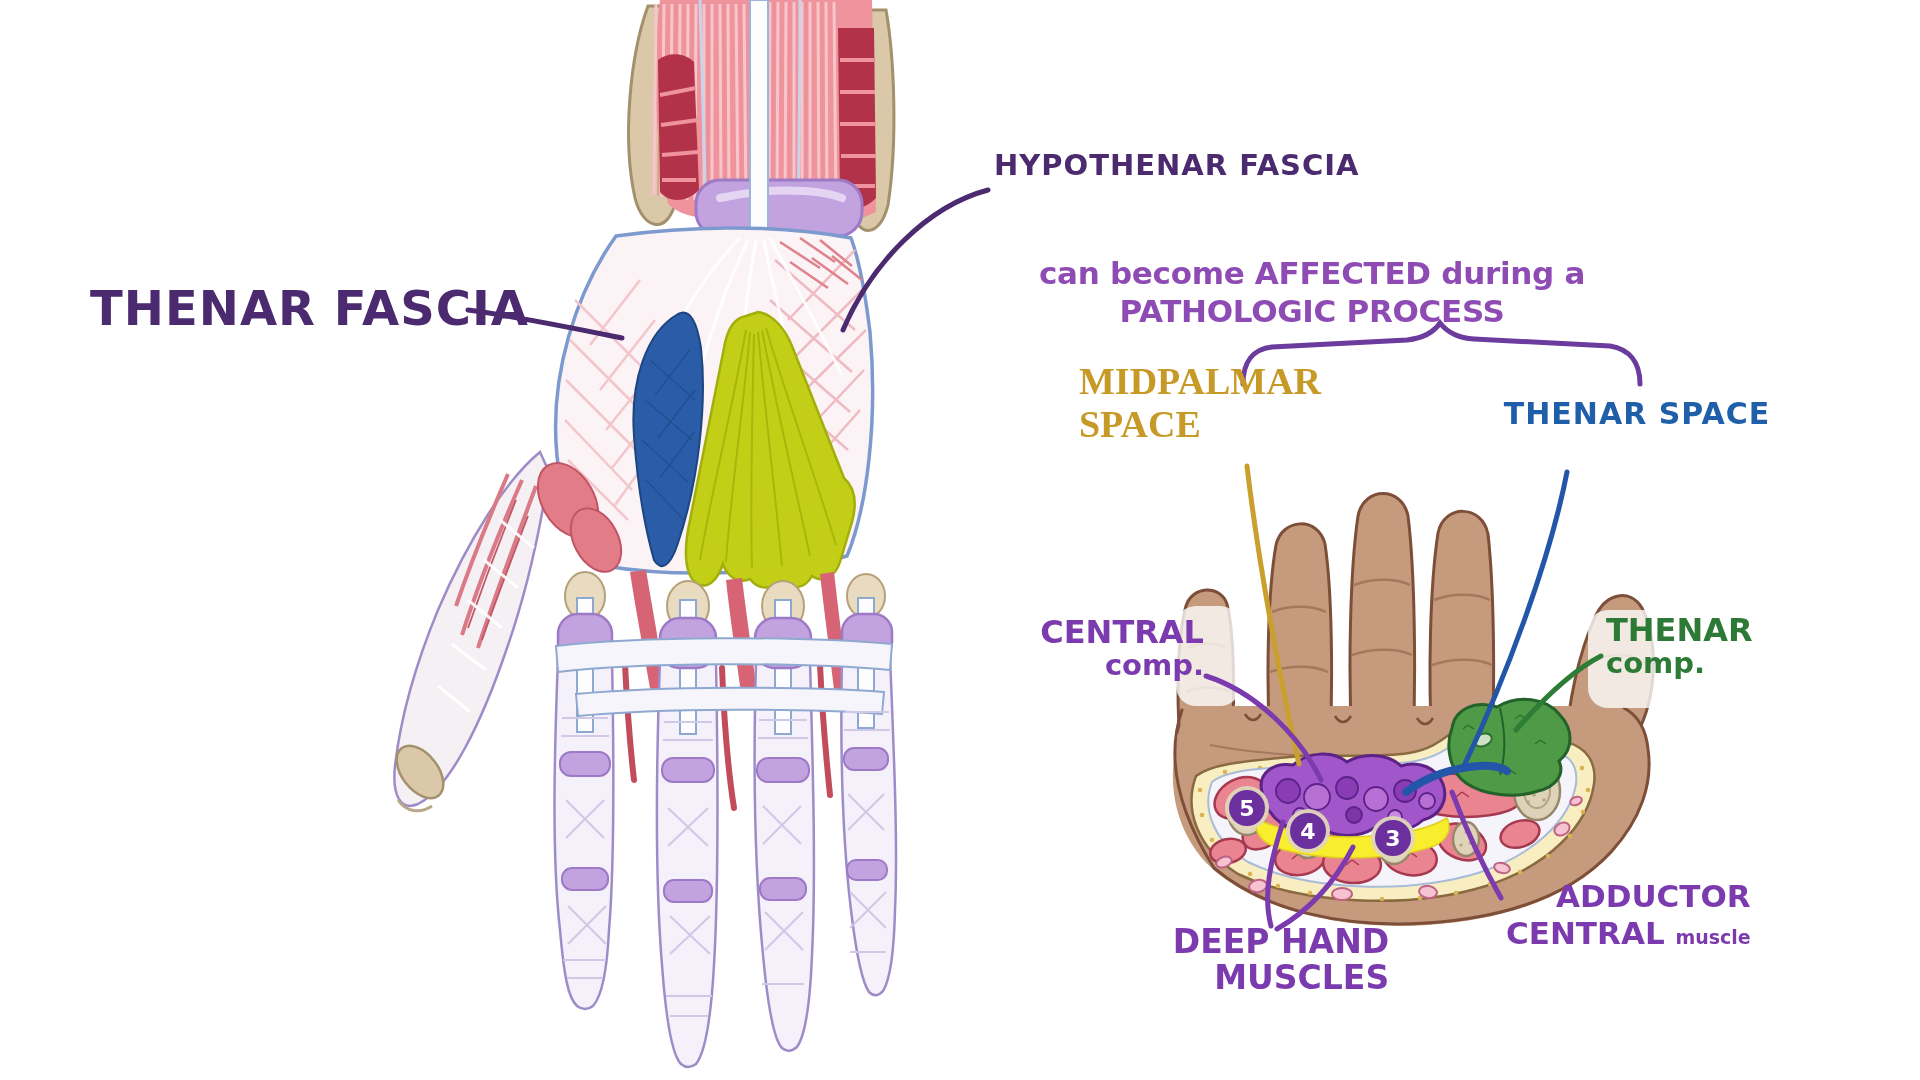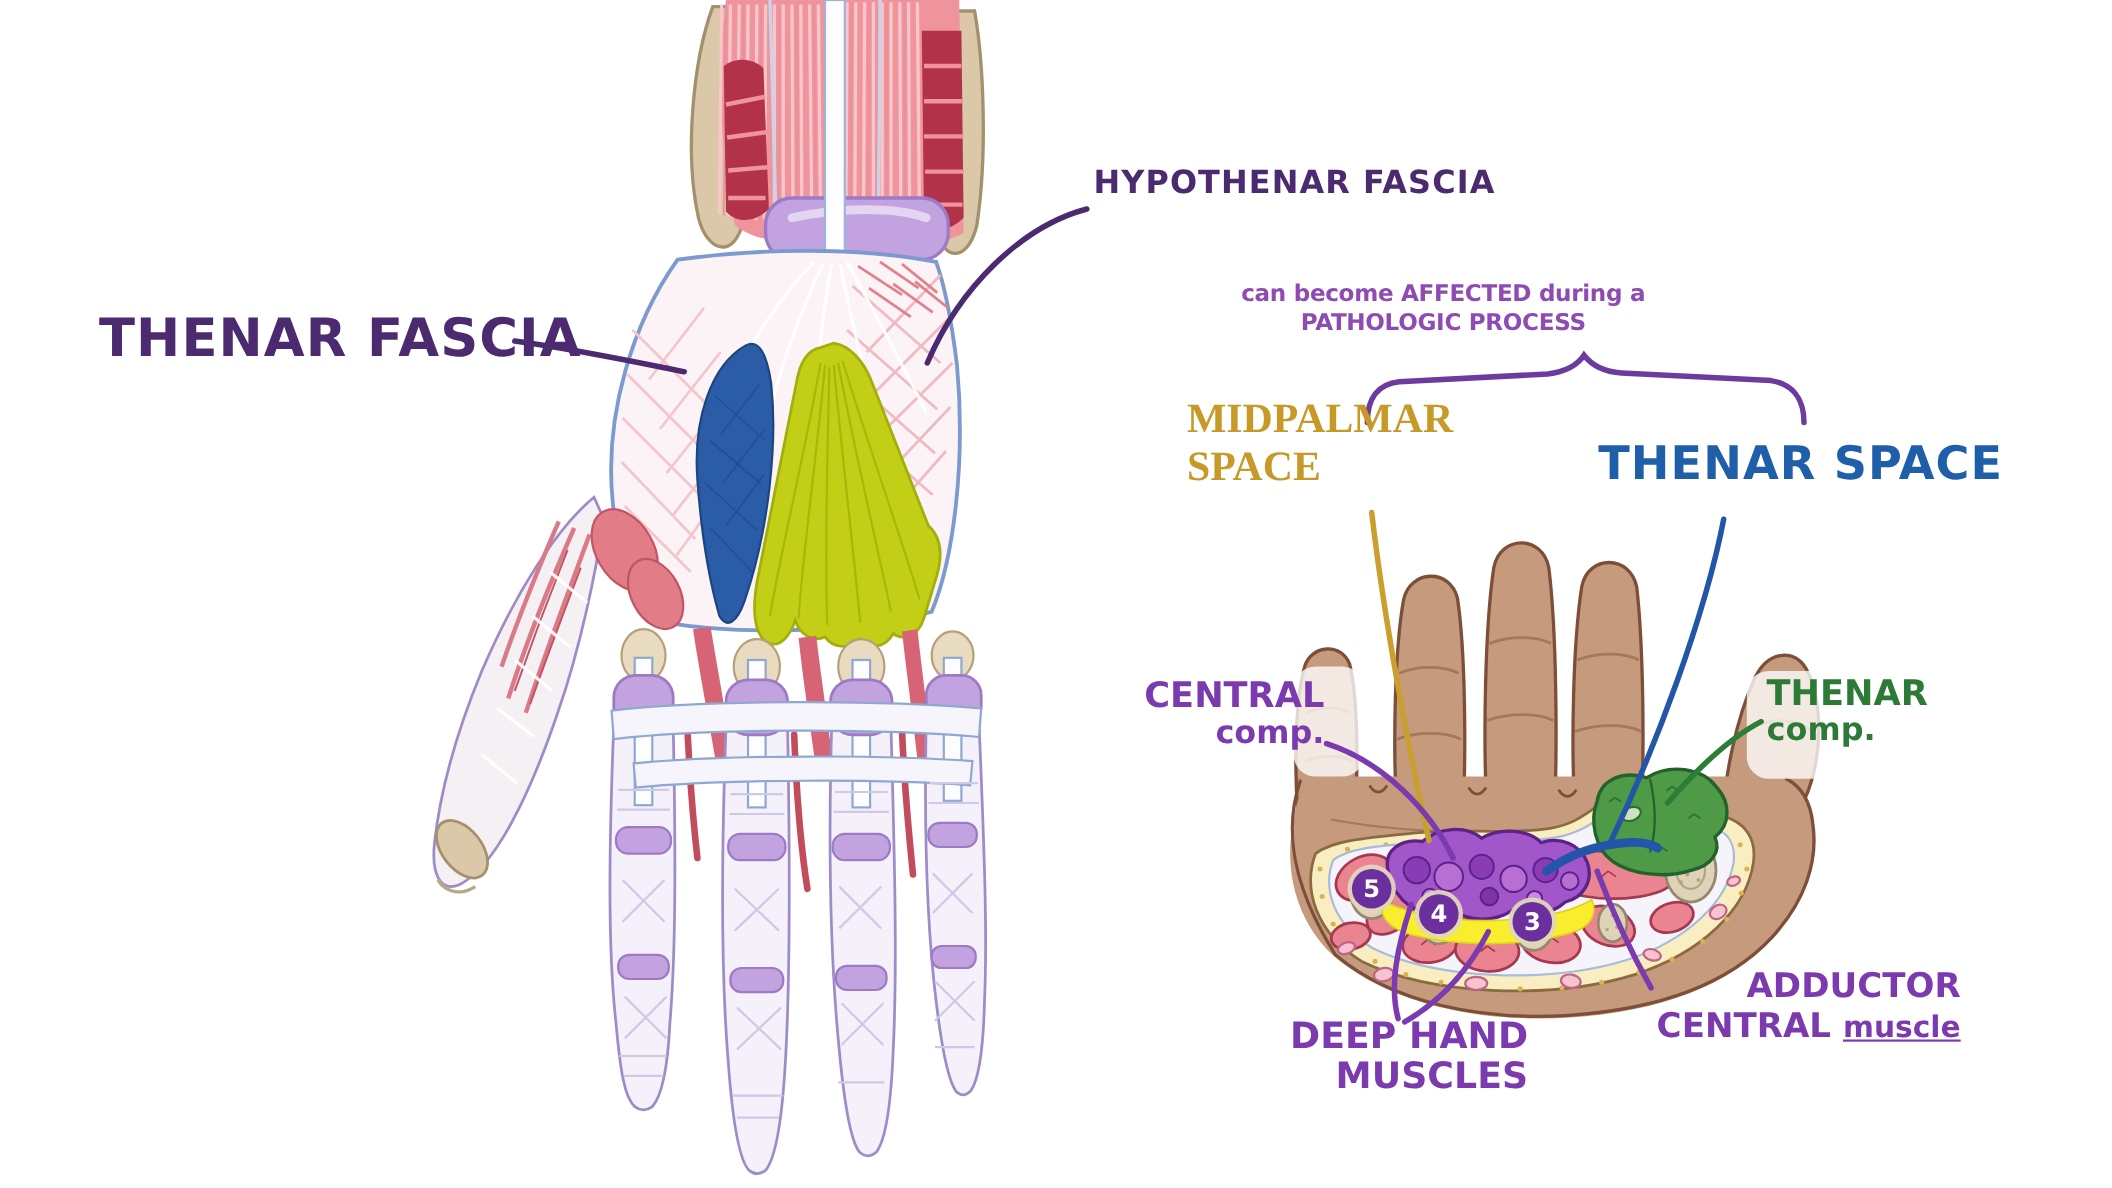--- a/index.html
+++ b/index.html
@@ -2,33 +2,33 @@
 <html><head>
 <meta charset="utf-8">
 <style>
   html,body{margin:0;padding:0;background:#ffffff;}
   #stage{position:relative;width:1920px;height:1080px;background:#ffffff;overflow:hidden;
          font-family:"DejaVu Sans","Liberation Sans",sans-serif;}
   #art{position:absolute;left:0;top:0;}
   .lbl{position:absolute;font-weight:bold;white-space:nowrap;}
   .lbl-thenar-fascia{left:90px;top:280px;font-size:48px;color:#4b2a6f;letter-spacing:1px;}
   .lbl-hypothenar-fascia{left:994px;top:148px;font-size:29px;color:#4b2a6f;letter-spacing:1px;}
-  .note{left:1312px;top:254px;transform:translateX(-50%);text-align:center;font-size:21px;
+  .note{left:1312px;top:254px;transform:translateX(-50%);text-align:center;font-size:31px;
         color:#8f4bb4;line-height:1.24;letter-spacing:-0.3px;}
   .midpalmar{left:1200px;top:360px;transform:translateX(-50%);text-align:left;
              font-size:38px;color:#c79a28;line-height:1.12;font-family:Liberation Serif, serif;}
-  .thenar-space{left:1637px;top:396px;transform:translateX(-50%);font-size:42px;color:#1f5fa9;letter-spacing:1px;}
+  .thenar-space{left:1637px;top:396px;transform:translateX(-50%);font-size:30px;color:#1f5fa9;letter-spacing:1px;}
   .central-comp{left:1004px;top:615px;width:200px;text-align:right;color:#7b3aae;font-size:32px;line-height:1.1;}
   .central-comp .l2{font-size:29px;}
   .thenar-comp{left:1606px;top:613px;color:#2c7a35;font-size:32px;line-height:1.1;}
   .thenar-comp .l2{font-size:29px;}
   .deep-hand{left:1281px;top:924px;transform:translateX(-50%);text-align:right;
              font-size:33px;color:#7b3aae;line-height:1.1;}
   .adductor{left:1506px;top:878px;font-size:31px;color:#7b3aae;line-height:1.18;text-align:right;}
-  .adductor .lower{font-size:27px;text-decoration:underline;}
+  .adductor .lower{font-size:19px;}
   .marker{position:absolute;width:36px;height:36px;border-radius:50%;background:#6b2f9e;
           color:#ffffff;font-weight:bold;font-size:22px;display:flex;align-items:center;
           justify-content:center;box-shadow:0 0 0 4px rgba(224,214,186,0.95);}
   .m5{left:1229px;top:790px;}
   .m4{left:1290px;top:813px;}
   .m3{left:1375px;top:820px;}
 </style>
 </head>
 <body>
 

